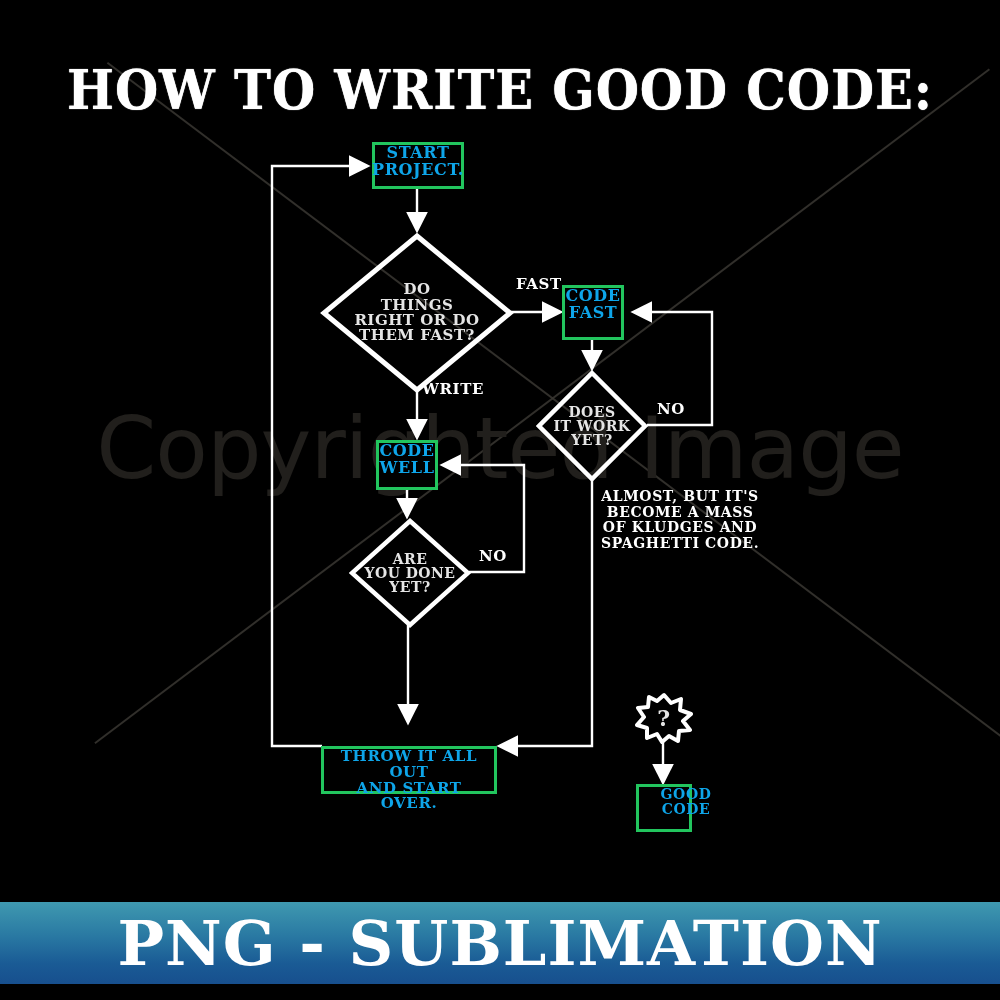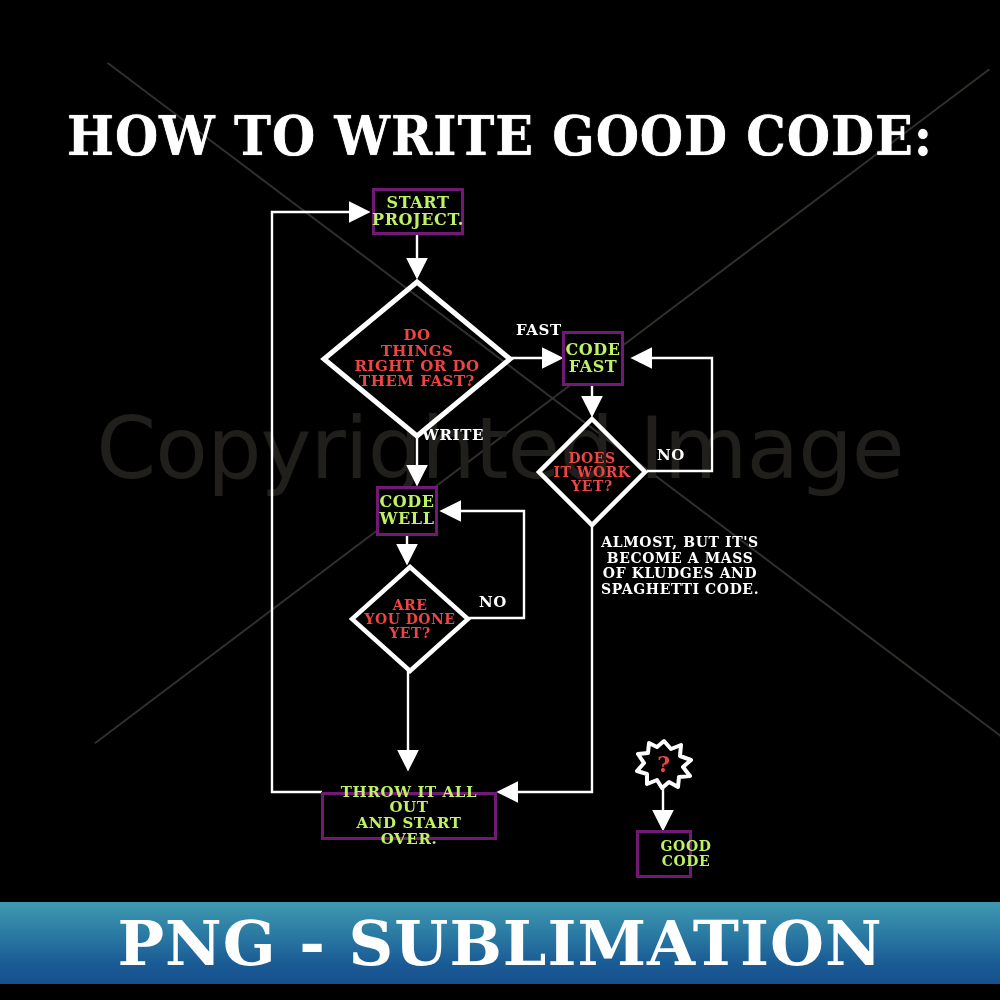--- a/index.html
+++ b/index.html
@@ -17,58 +17,58 @@
     position:absolute;left:0;right:0;top:398px;
     text-align:center;
     font-family:"DejaVu Sans", sans-serif;
     font-size:86px;letter-spacing:-1px;
     color:#211f1c;
     white-space:nowrap;
     user-select:none;
   }
 
   
-  #art{position:absolute;left:0;top:0;width:1000px;height:880px;margin-top:46px;}
+  #art{position:absolute;left:0;top:0;width:1000px;height:880px;}
 
   .title{
     position:absolute;left:0;right:0;top:58px;
     text-align:center;
     color:#fff;
     font-family:"DejaVu Serif", serif;
     font-weight:700;
     font-size:54px;
     letter-spacing:1px;
     transform:scaleX(.92);
     text-shadow:0 0 1px #fff;
     white-space:nowrap;
   }
 
   
   .node{
     position:absolute;
-    border:3px solid #701a75;
+    border:3px solid #22c55e;
     box-sizing:border-box;
-    color:#bef264;
-    display:flex;align-items:center;justify-content:center;
+    color:#0ea5e9;
+    display:flex;align-items:flex-start;justify-content:center;
     text-align:center;
     font-family:"DejaVu Serif", serif;
     font-weight:700;
     letter-spacing:.6px;
     line-height:1.05;
     background:#000;
   }
   .node .inner{padding:0 4px;}
 
   
   .diamond{position:absolute;}
   .diamond svg{position:absolute;left:0;top:0;}
   .diamond .dlabel{
     position:absolute;left:0;top:0;width:100%;height:100%;
     display:flex;align-items:center;justify-content:center;
-    color:#ef4444;text-align:center;
+    color:#e5e5e5;text-align:center;
     font-family:"DejaVu Serif", serif;font-weight:700;
     line-height:1.02;letter-spacing:.5px;
   }
 
   
   .lbl{
     position:absolute;color:#fff;
     font-family:"DejaVu Serif", serif;font-weight:700;
     letter-spacing:.6px;line-height:1.12;
     white-space:pre-line;

